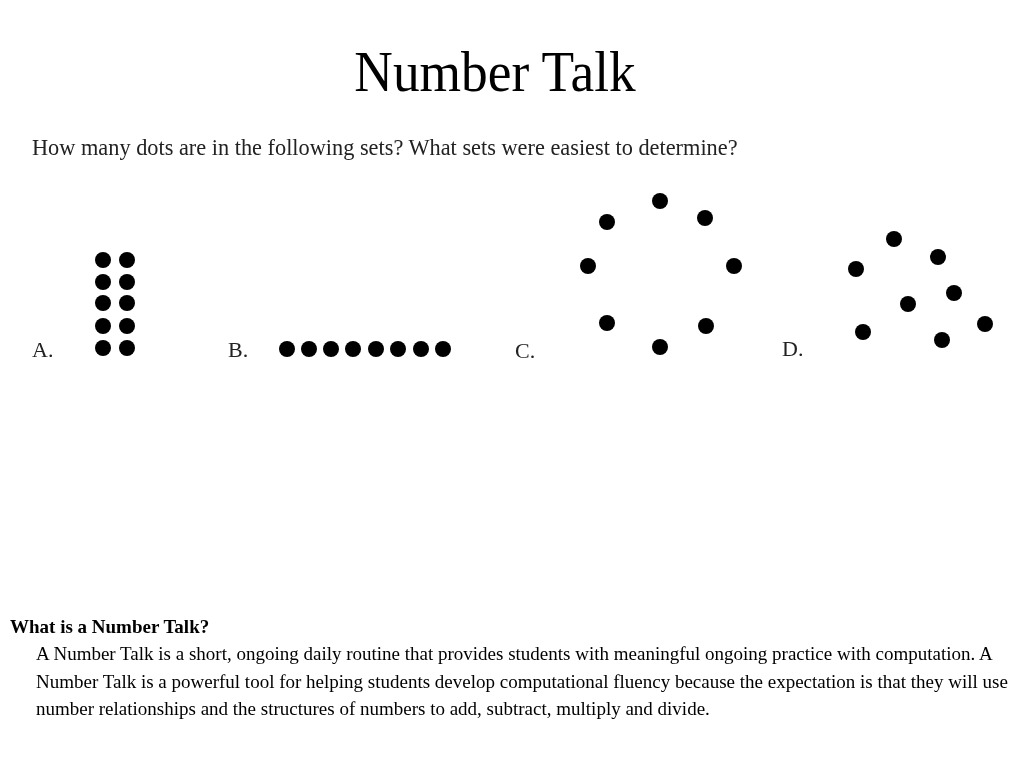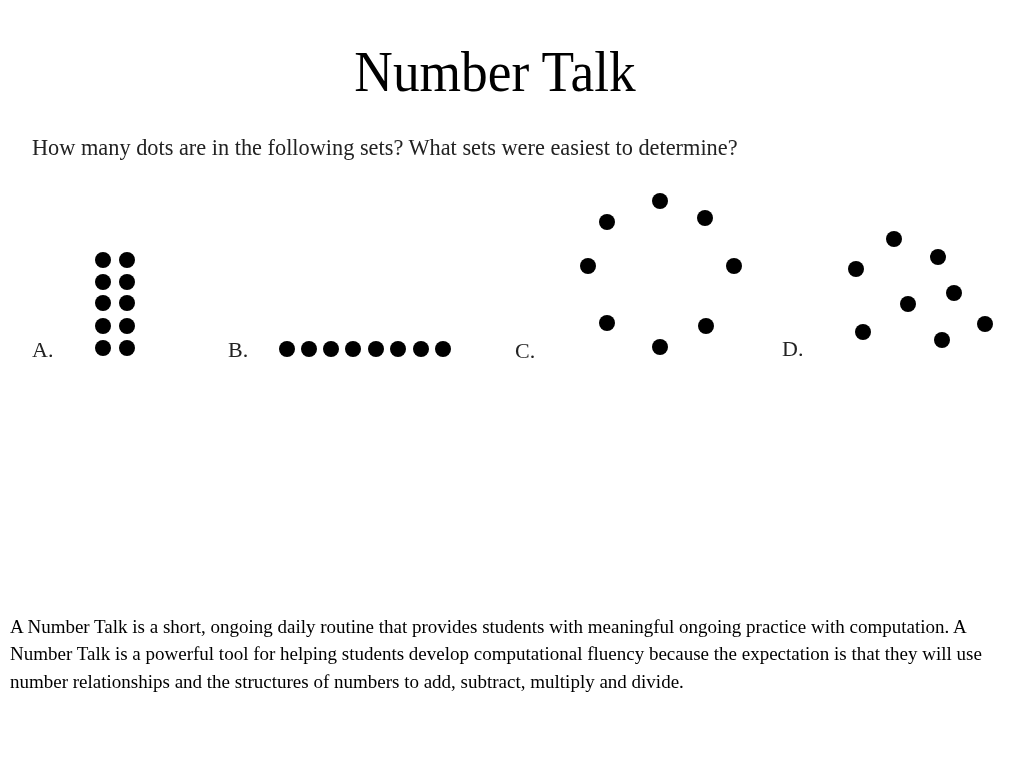--- a/index.html
+++ b/index.html
@@ -3,21 +3,21 @@
 <meta charset="utf-8">
 <style>
   html, body { margin: 0; padding: 0; background: #ffffff; }
   body { width: 1024px; height: 768px; position: relative; overflow: hidden; font-family: "Liberation Serif", "DejaVu Serif", serif; color: #000; }
   .title { position: absolute; left: 0; width: 990px; top: 38px; text-align: center; font-size: 58px; line-height: 68px; transform: scaleX(0.92); transform-origin: center; }
   .prompt { position: absolute; left: 32px; top: 132px; font-size: 24px; line-height: 30px; color: #222; white-space: nowrap; transform: scaleX(0.93); transform-origin: left; }
   .set-label { position: absolute; font-size: 22px; line-height: 24px; color: #222; }
   .dot { position: absolute; width: 16px; height: 16px; border-radius: 50%; background: #000; margin-left: -8px; margin-top: -8px; }
   .desc { position: absolute; left: 10px; top: 613px; width: 1000px; font-size: 19px; line-height: 27.3px; }
   .desc-heading { font-weight: bold; display: block; }
-  .desc-body { display: block; }
+  .desc-body { display: block; margin-left: 26px; }
 </style>
 </head>
 <body>
 
 <div>
   <div class="title">Number Talk</div>
   <div class="prompt">How many dots are in the following sets?  What sets were easiest to determine?</div>
 
   <div id="sets">
       <div>
@@ -62,15 +62,16 @@
         <div class="dot" style="left: 938px; top: 257px;"></div>
         <div class="dot" style="left: 954px; top: 293px;"></div>
         <div class="dot" style="left: 908px; top: 304px;"></div>
         <div class="dot" style="left: 863px; top: 332px;"></div>
         <div class="dot" style="left: 985px; top: 324px;"></div>
         <div class="dot" style="left: 942px; top: 340px;"></div>
       </div>
     </div>
 
   <div class="desc">
+    <span class="desc-heading">What is a Number Talk?</span>
     <span class="desc-body">A Number Talk is a short, ongoing daily routine that provides students with meaningful ongoing practice with computation. A Number Talk is a powerful tool for helping students develop computational fluency because the expectation is that they will use number relationships and the structures of numbers to add, subtract, multiply and divide.</span>
   </div>
 </div>
 
 </body></html>

